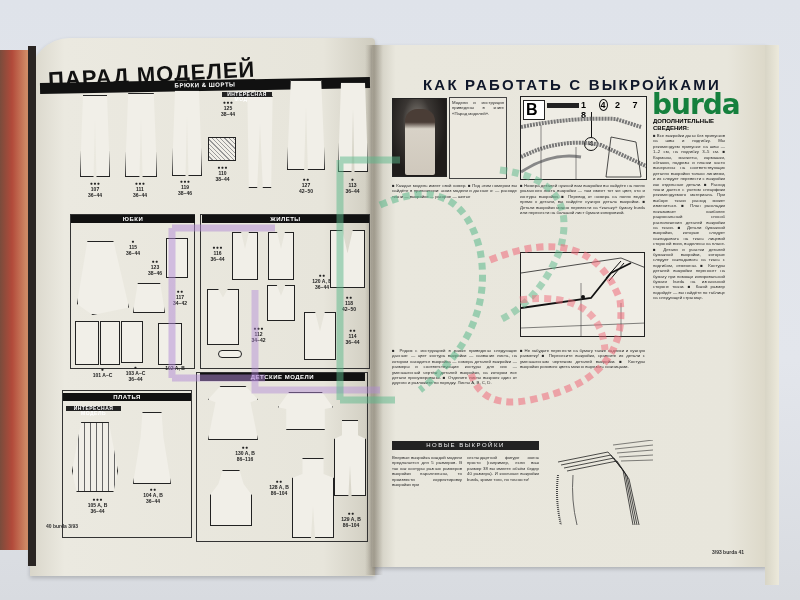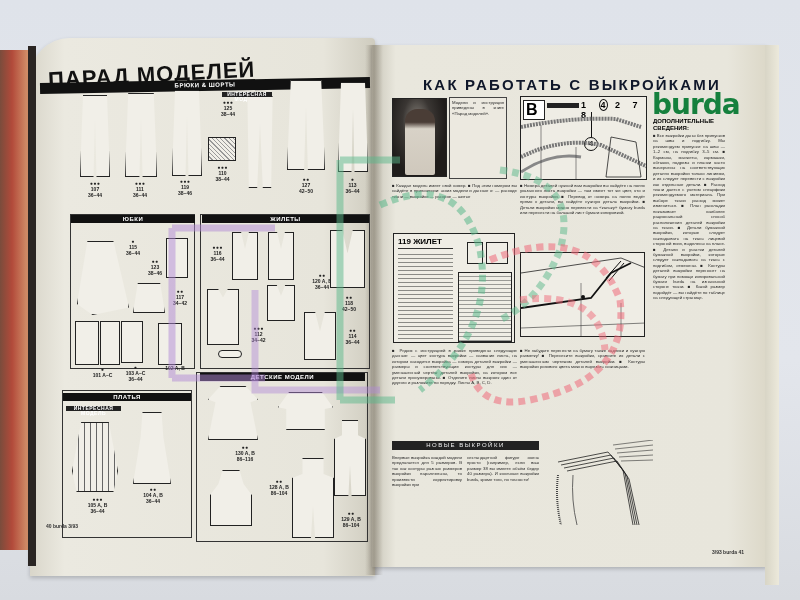--- a/index.html
+++ b/index.html
@@ -280,28 +280,20 @@
       <path d="M0 30 Q50 20 95 22 L120 30" stroke="#777" stroke-width="4" fill="none" stroke-dasharray="2 1"></path>
       <path d="M0 60 Q40 40 80 48 L127 70" stroke="#777" stroke-width="4" fill="none" stroke-dasharray="2 1"></path>
       <path d="M0 75 Q30 55 60 60" stroke="#888" stroke-width="3" fill="none"></path>
       <path d="M90 40 L115 45 L120 80 L85 80 Z" stroke="#222" stroke-width="0.8" fill="none"></path>
       <path d="M20 28 L20 84 M55 50 L55 84" stroke="#444" stroke-width="0.6"></path>
     </svg>
   </div>
 
   <div class="text-block" style="left:392px;top:183px;width:125px;height:40px;">■ Каждая модель имеет свой номер. ■ Под этим номером вы найдёте в приложении: эскиз модели и данные о: — расходе ткани — выкройке — раскрое — шитье</div>
 
-  <div class="diagram" style="left:393px;top:233px;width:122px;height:110px;">
-    <div style="position:absolute;left:4px;top:3px;font-size:8px;font-weight:bold;">119 ЖИЛЕТ</div>
-    <div style="position:absolute;left:4px;top:14px;width:55px;height:1px;background:#333;"></div>
-    <div style="position:absolute;left:4px;top:17px;width:55px;height:88px;background:repeating-linear-gradient(180deg,#efede5 0 3px,#8a8a86 3px 4px);"></div>
-    <div style="position:absolute;left:73px;top:8px;width:16px;height:22px;border:1px solid #222;"></div>
-    <div style="position:absolute;left:92px;top:8px;width:22px;height:22px;border:1px solid #222;"></div>
-    <div style="position:absolute;left:64px;top:38px;width:54px;height:70px;border:1px solid #222;background:repeating-linear-gradient(180deg,#efede5 0 3px,#9a9a96 3px 4px);"></div>
-  </div>
 
   <div class="text-block" style="left:392px;top:348px;width:125px;height:88px;">■ Рядом с инструкцией в рамке приведены следующие данные: — цвет контура выкройки — названия листа, на котором находится выкройка — номера деталей выкройки — размеры и соответствующие контуры для них — уменьшенный чертёж деталей выкройки, на котором все детали пронумерованы. ■ Отделите листы выкроек один от другого и разложите по порядку. Листы A, B, C, D.</div>
 
   <div class="text-block" style="left:520px;top:183px;width:125px;height:48px;">■ Номера деталей нужной вам выкройки вы найдёте на полях указанного листа выкройки — там имеет тот же цвет, что и контуры выкройки. ■ Перевод от номера на полях ведёт прямо к детали, вы найдёте нужную деталь выкройки. ■ Детали выкройки можно перевести на «кальку» бумагу burda или перенести на большой лист бумаги копировкой.</div>
 
   <div class="diagram" style="left:520px;top:252px;width:125px;height:85px;">
     <svg width="125" height="85">
       <path d="M0 20 L100 5 L125 15" stroke="#222" stroke-width="0.8" fill="none"></path>
       <path d="M0 55 L70 45 L90 20 L110 10" stroke="#111" stroke-width="1.8" fill="none"></path>
       <path d="M85 25 L100 8 M88 28 L103 10" stroke="#111" stroke-width="1" fill="none"></path>

